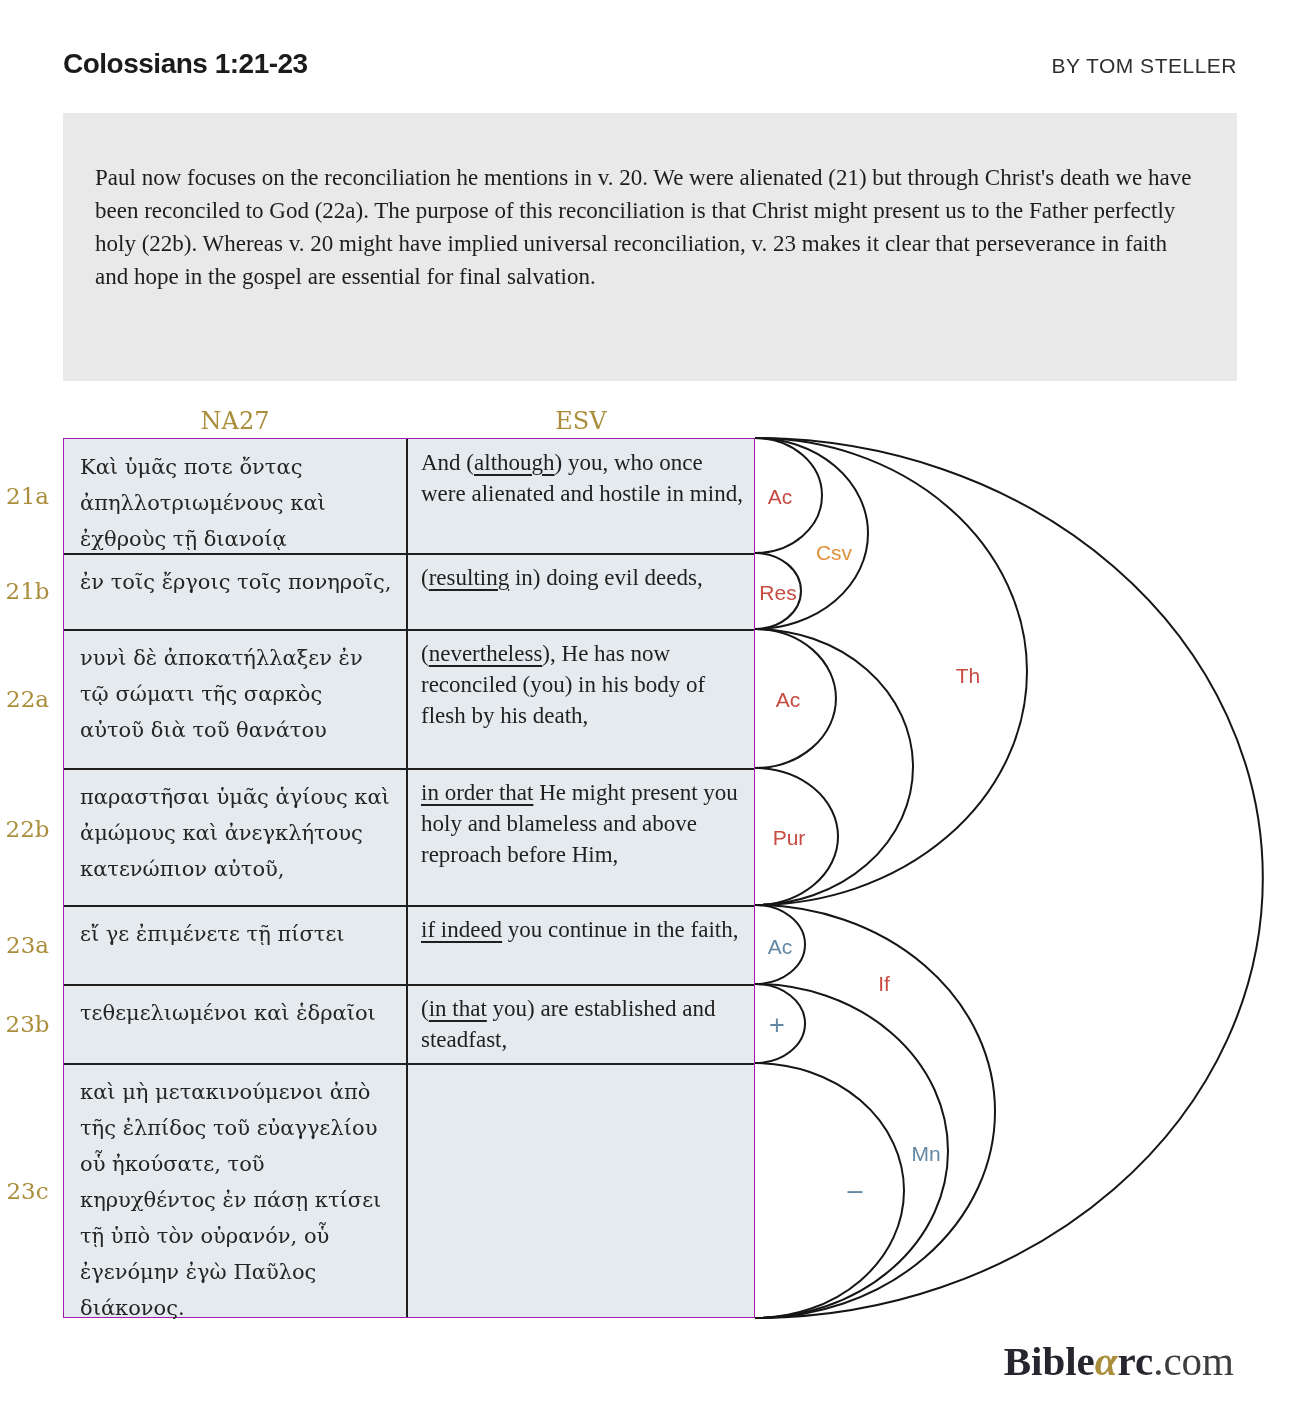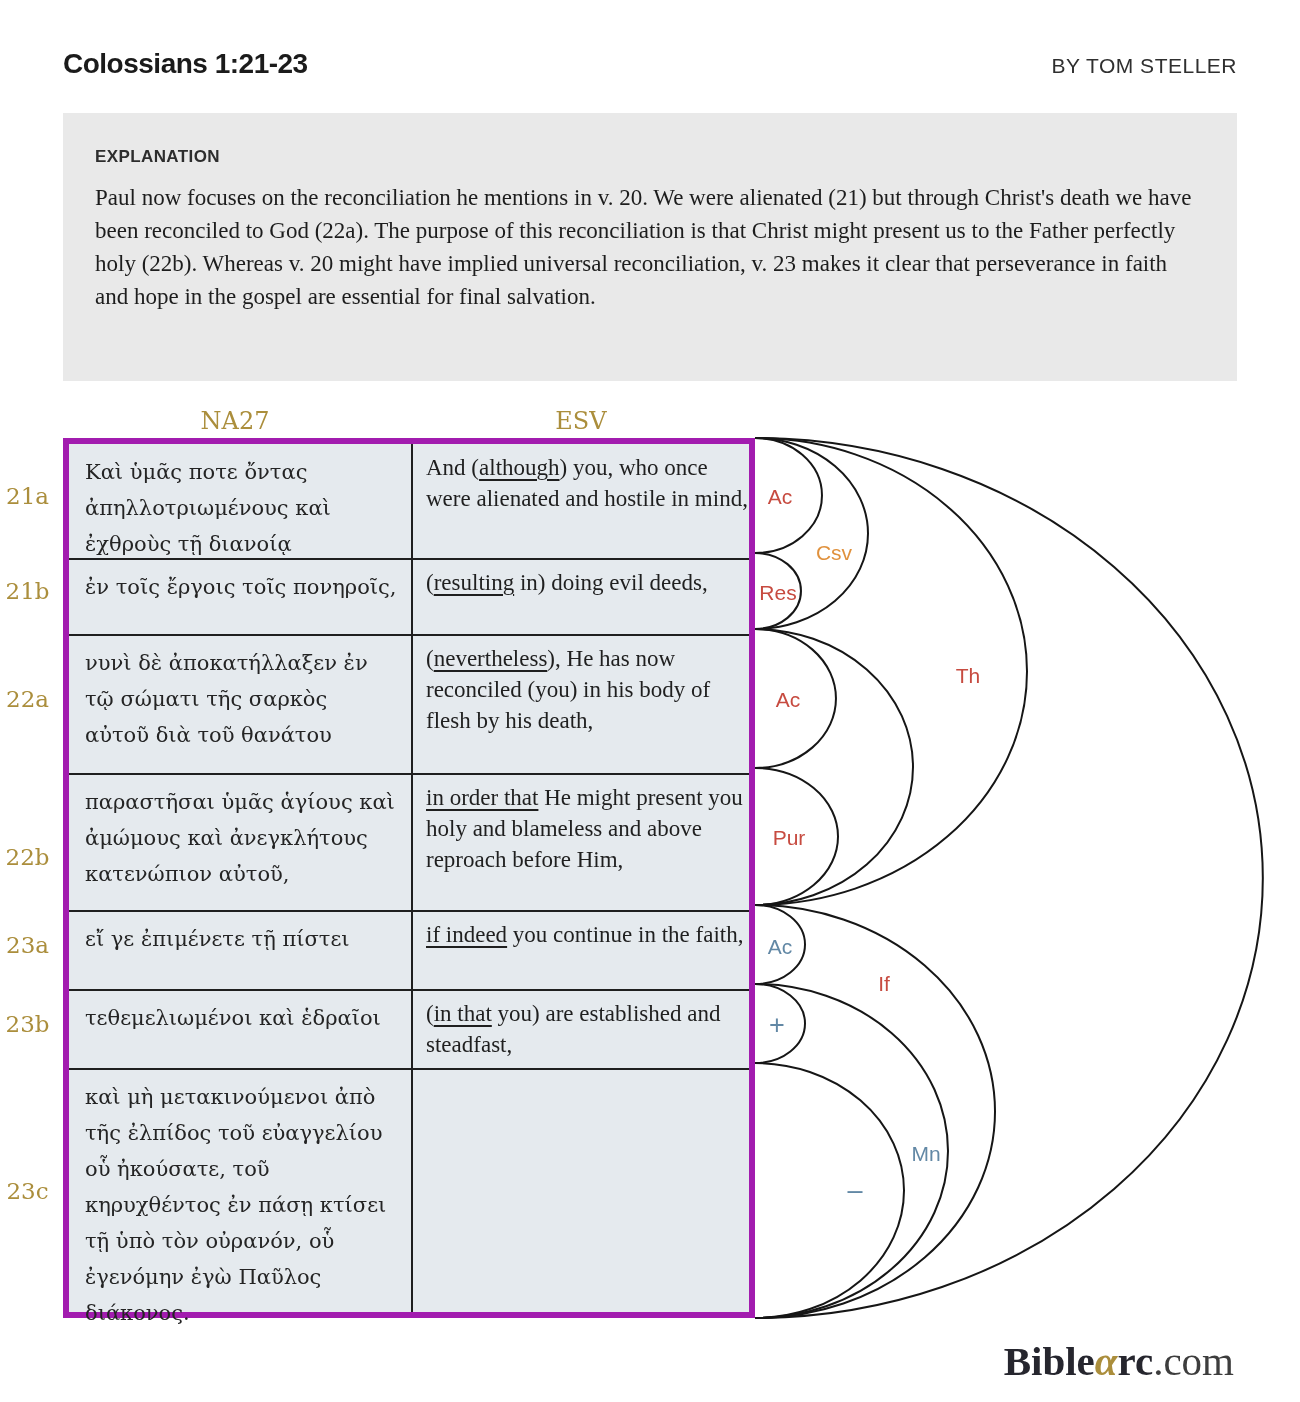--- a/index.html
+++ b/index.html
@@ -16,21 +16,21 @@
   .expl-heading{font-size:17px;font-weight:bold;color:#2d2d2d;letter-spacing:0.4px;}
   .expl-body{margin:14px 0 0 0;font-family:"Liberation Serif","DejaVu Serif",serif;
              font-size:23px;line-height:33px;color:#1d1d1d;width:1105px;}
 
   .col-header{position:absolute;top:407px;height:30px;text-align:center;
               font-family:"DejaVu Serif",serif;font-size:24px;color:var(--gold);}
   #hdr-na27{left:63px;width:344px;}
   #hdr-esv{left:407px;width:348px;}
 
   .tablewrap{position:absolute;left:63px;top:438px;width:692px;height:880px;
-             background:var(--cell_bg);border:6px solid #a21caf;box-sizing:border-box;}
+             background:var(--cell_bg);border:1px solid #a21caf;box-sizing:border-box;}
   .hline{position:absolute;left:0;right:0;height:2px;background:#1f1f1f;}
   .vline{position:absolute;top:0;bottom:0;left:342px;width:2px;background:#1f1f1f;}
   .cell{position:absolute;box-sizing:border-box;color:#242424;}
   .cell.greek{left:16px;width:312px;font-family:"DejaVu Serif",serif;
               font-size:21px;line-height:36px;}
   .cell.esv{left:357px;width:324px;font-family:"Liberation Serif","DejaVu Serif",serif;
             font-size:23px;line-height:31px;color:#1f1f1f;}
   .u{text-decoration:underline;text-underline-offset:4px;text-decoration-thickness:1.5px;}
 
   .verse-label{position:absolute;left:0;width:55px;text-align:center;
@@ -48,32 +48,31 @@
 </style>
 </head>
 <body>
 
 <div class="page">
 
   <div class="title">Colossians 1:21-23</div>
   <div class="byline">BY TOM STELLER</div>
 
   <div class="explanation">
-    <div class="expl-heading">EXPLANATION</div>
     <p class="expl-body">Paul now focuses on the reconciliation he mentions in v. 20. We were alienated (21) but through Christ's death we have been reconciled to God (22a). The purpose of this reconciliation is that Christ might present us to the Father perfectly holy (22b). Whereas v. 20 might have implied universal reconciliation, v. 23 makes it clear that perseverance in faith and hope in the gospel are essential for final salvation.</p>
   </div>
 
   <div class="col-header" id="hdr-na27">NA27</div>
   <div class="col-header" id="hdr-esv">ESV</div>
 
   <div id="verse-gutter">
       <div class="verse-label" style="top: 479.5px;">21a</div>
       <div class="verse-label" style="top: 575px;">21b</div>
       <div class="verse-label" style="top: 682.5px;">22a</div>
-      <div class="verse-label" style="top: 841px;">22b</div>
+      <div class="verse-label" style="top: 813px;">22b</div>
       <div class="verse-label" style="top: 928.5px;">23a</div>
       <div class="verse-label" style="top: 1007.5px;">23b</div>
       <div class="verse-label" style="top: 1174.5px;">23c</div>
     </div>
 
   <div class="tablewrap" id="tablewrap">
     <div class="vline"></div>
   <div class="cell greek" style="top: 10px; height: 103px;">Καὶ ὑμᾶς ποτε ὄντας ἀπηλλοτριωμένους καὶ ἐχθροὺς τῇ διανοίᾳ</div>
       <div class="cell esv" style="top: 8px; height: 105px;"><span>And (</span><span class="u">although</span><span>) you, who once were alienated and hostile in mind,</span></div>
       <div class="hline" style="top: 114px;"></div>

